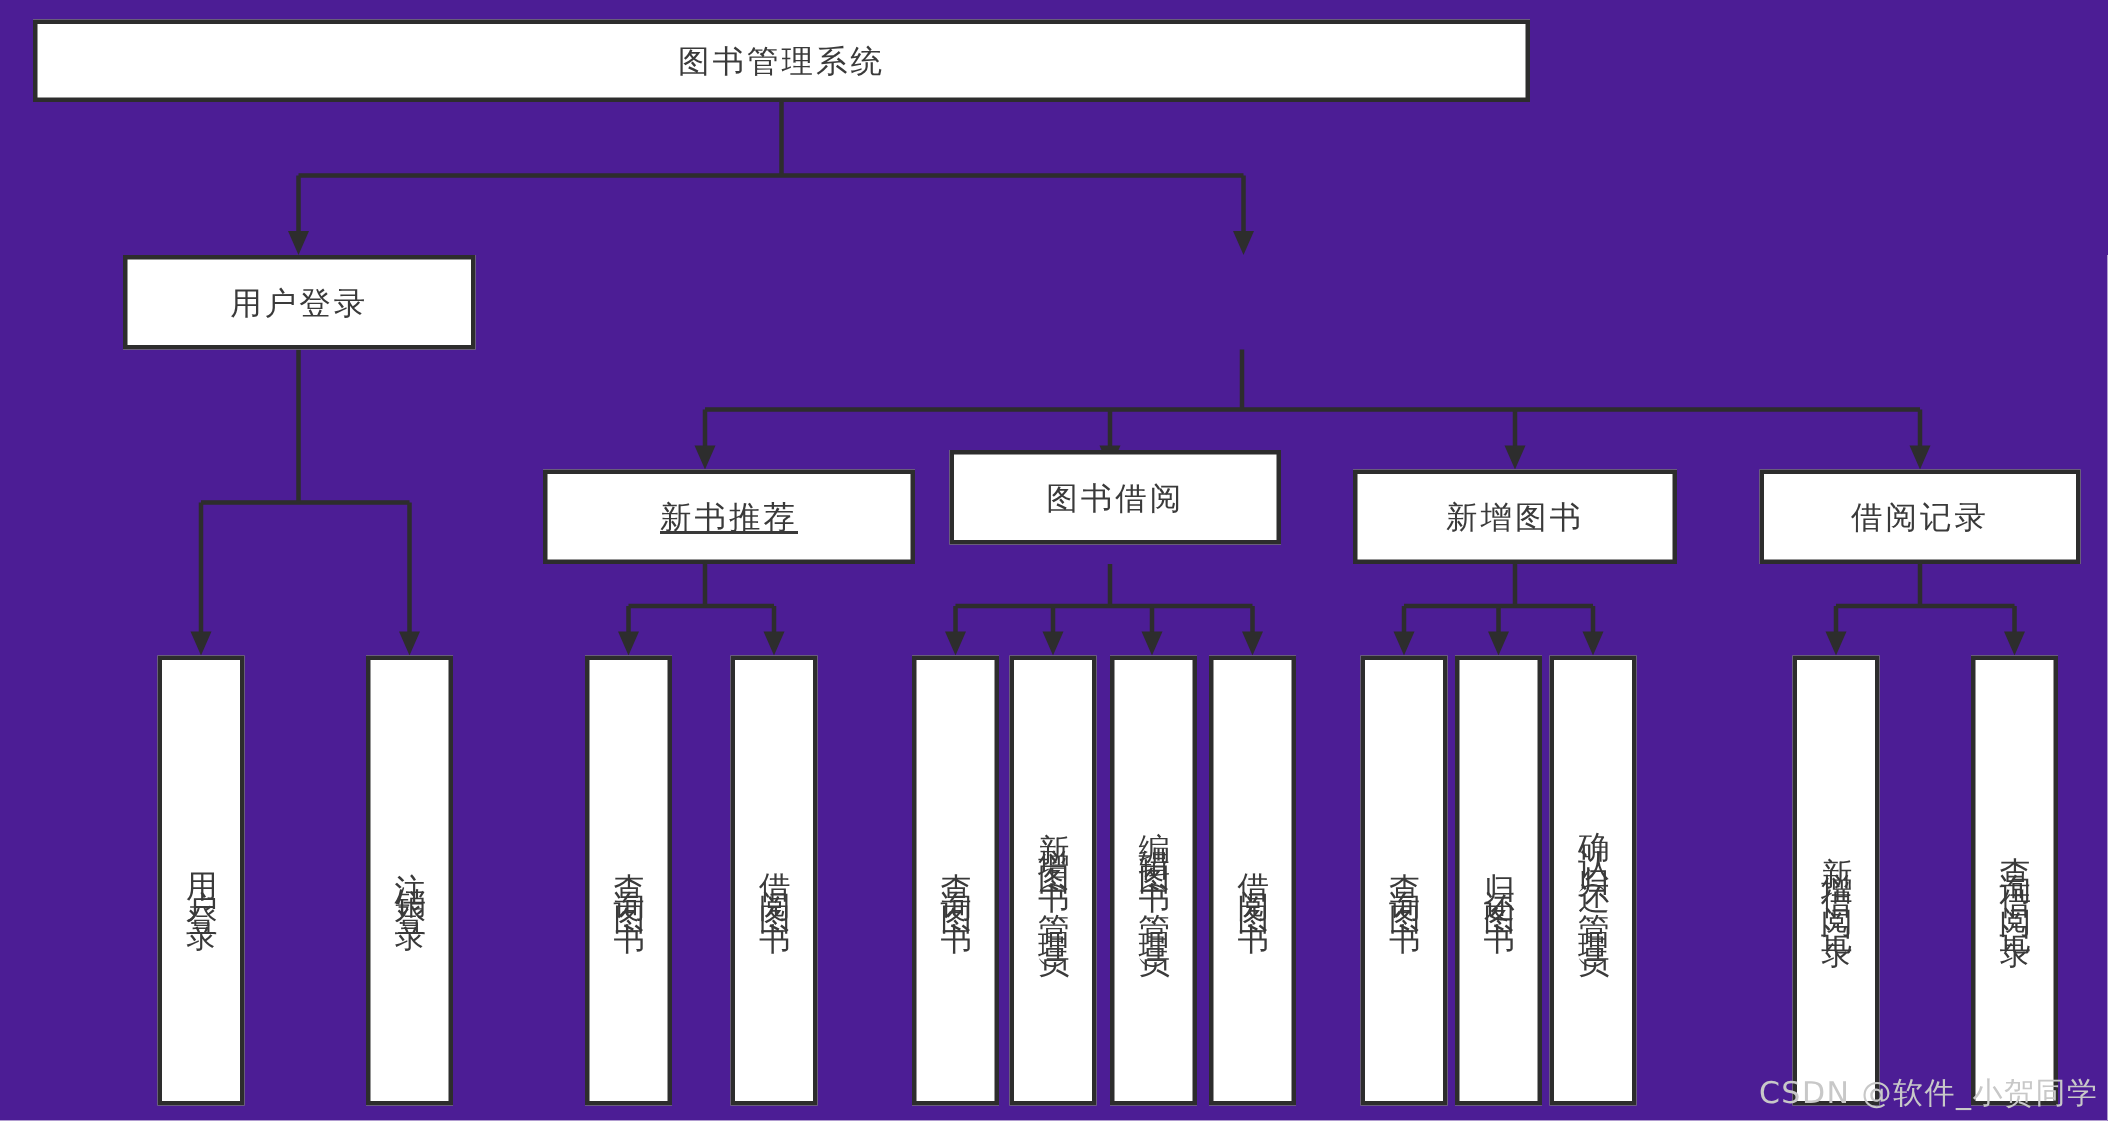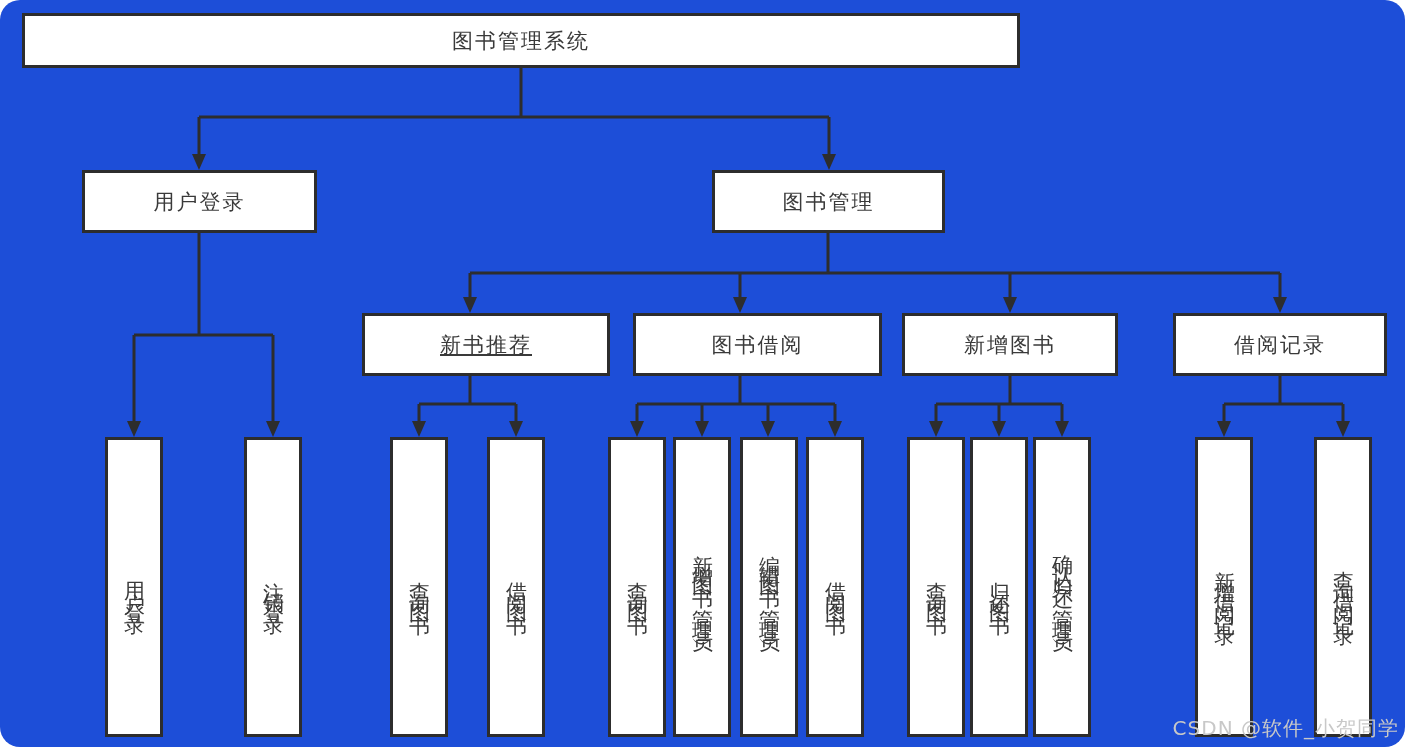--- a/index.html
+++ b/index.html
@@ -1,22 +1,21 @@
 <!DOCTYPE html>
 <html><head>
 <meta charset="utf-8">
 <style>
   html,body{margin:0;padding:0;background:#fff;}
   .canvas{
     position:relative;
     width:1405px;height:747px;
-    background:#1d4ed8;
+    background:#4c1d95;
     font-family:"DejaVu Sans","Liberation Sans",sans-serif;
     overflow:hidden;
-    border-radius:20px;
   }
   .connectors{position:absolute;left:0;top:0;width:1405px;height:747px;}
   .node{
     position:absolute;
     box-sizing:border-box;
     border:3px solid #2d2d2d;
     background:#ffffff;
     color:#3a3a3a;
     display:flex;align-items:center;justify-content:center;
   }
@@ -65,28 +64,25 @@
          M1336 421 H1350 L1343 437 Z"></path>
   </svg>
 
   <div class="node hnode" style="left:22px;top:13px;width:998px;height:55px;">
     <span>图书管理系统</span>
   </div>
 
   <div class="node hnode" style="left:82px;top:170px;width:235px;height:63px;">
     <span>用户登录</span>
   </div>
-  <div class="node hnode" style="left:712px;top:170px;width:233px;height:63px;">
-    <span>图书管理</span>
-  </div>
 
   <div class="node hnode" style="left:362px;top:313px;width:248px;height:63px;text-decoration:underline;">
     <span>新书推荐</span>
   </div>
-  <div class="node hnode" style="left:633px;top:313px;width:249px;height:63px;">
+  <div class="node hnode" style="left:633px;top:300px;width:221px;height:63px;">
     <span>图书借阅</span>
   </div>
   <div class="node hnode" style="left:902px;top:313px;width:216px;height:63px;">
     <span>新增图书</span>
   </div>
   <div class="node hnode" style="left:1173px;top:313px;width:214px;height:63px;align-items:center;">
     <span>借阅记录</span>
   </div>
 
   <div class="node vnode" style="left:105px;top:437px;width:58px;height:300px;">

